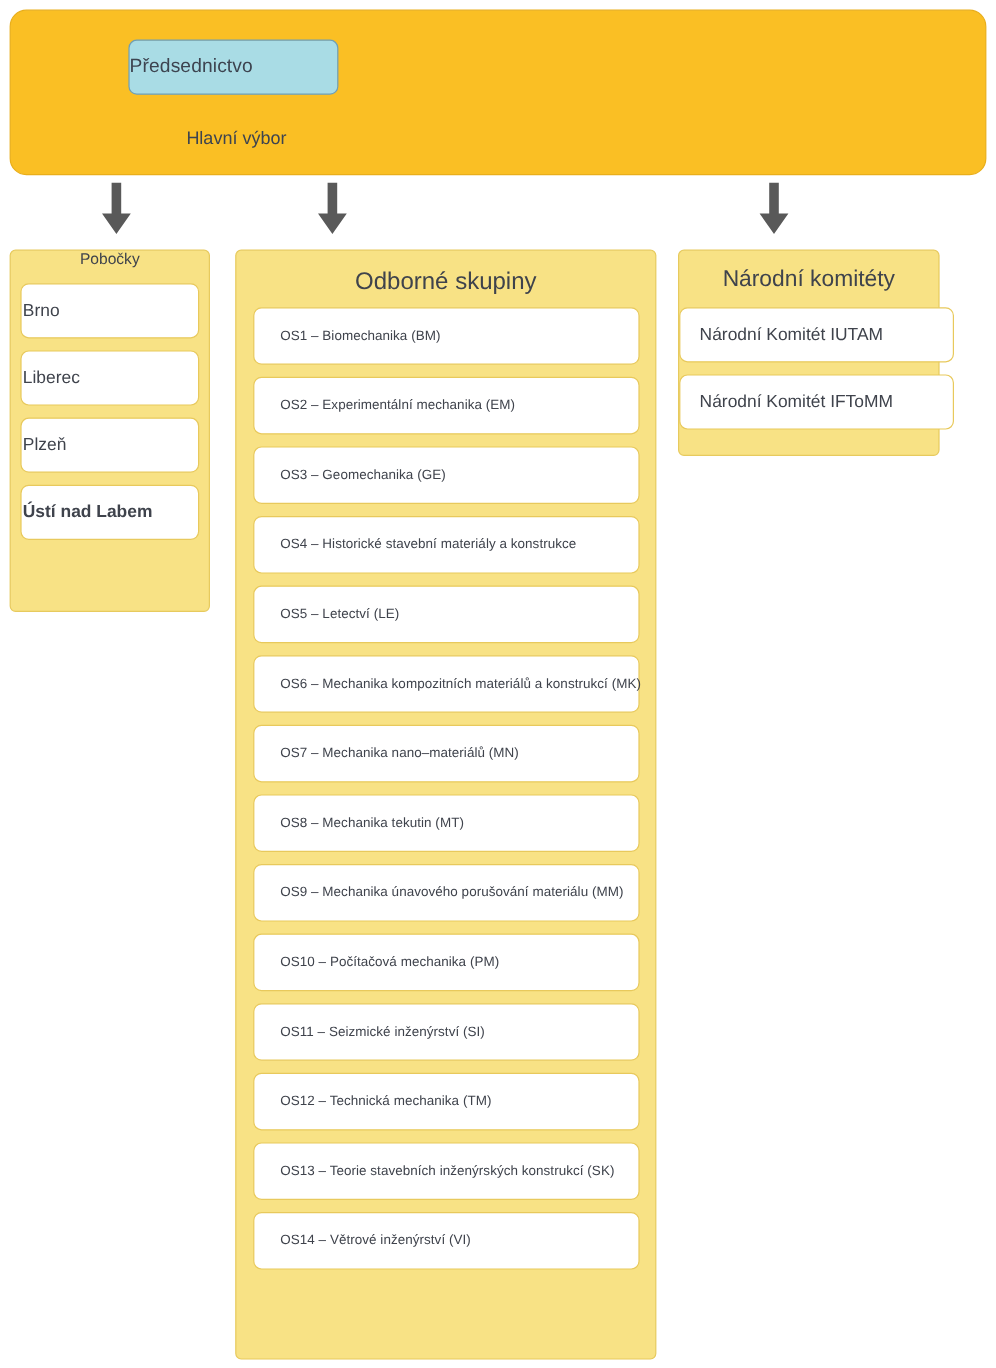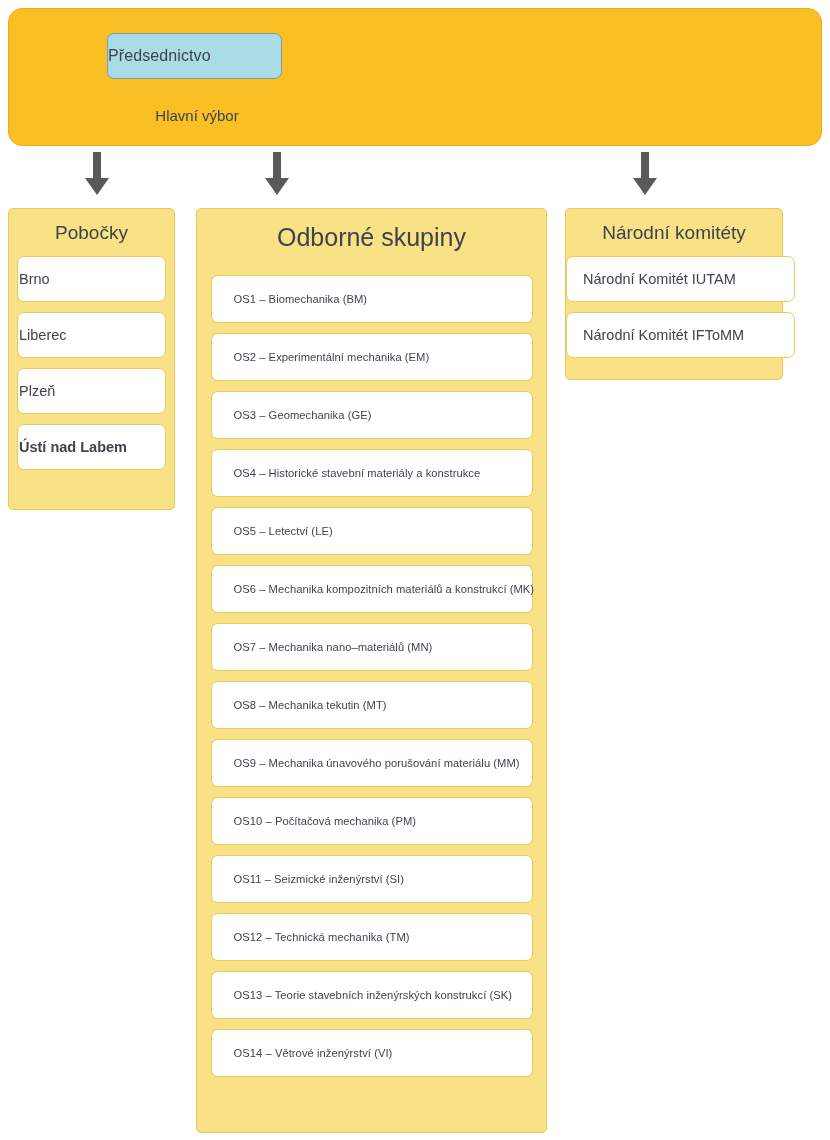--- a/index.html
+++ b/index.html
@@ -97,28 +97,27 @@
     height: 172px;
   }
 
   .col-title {
     text-align: center;
     color: #3f434c;
     line-height: 1;
     white-space: nowrap;
   }
   .col-branches .col-title {
-    font-size: 19px;
-    margin-top: 14px;
+    font-size: 13px;
     margin-bottom: 14px;
   }
   .col-groups .col-title {
-    font-size: 25px;
+    font-size: 20px;
     margin-top: 16px;
-    margin-bottom: 25px;
+    margin-bottom: 11px;
   }
   .col-committees .col-title {
     font-size: 19px;
     margin-top: 14px;
     margin-bottom: 14px;
   }
 
   
   .card {
     box-sizing: border-box;

